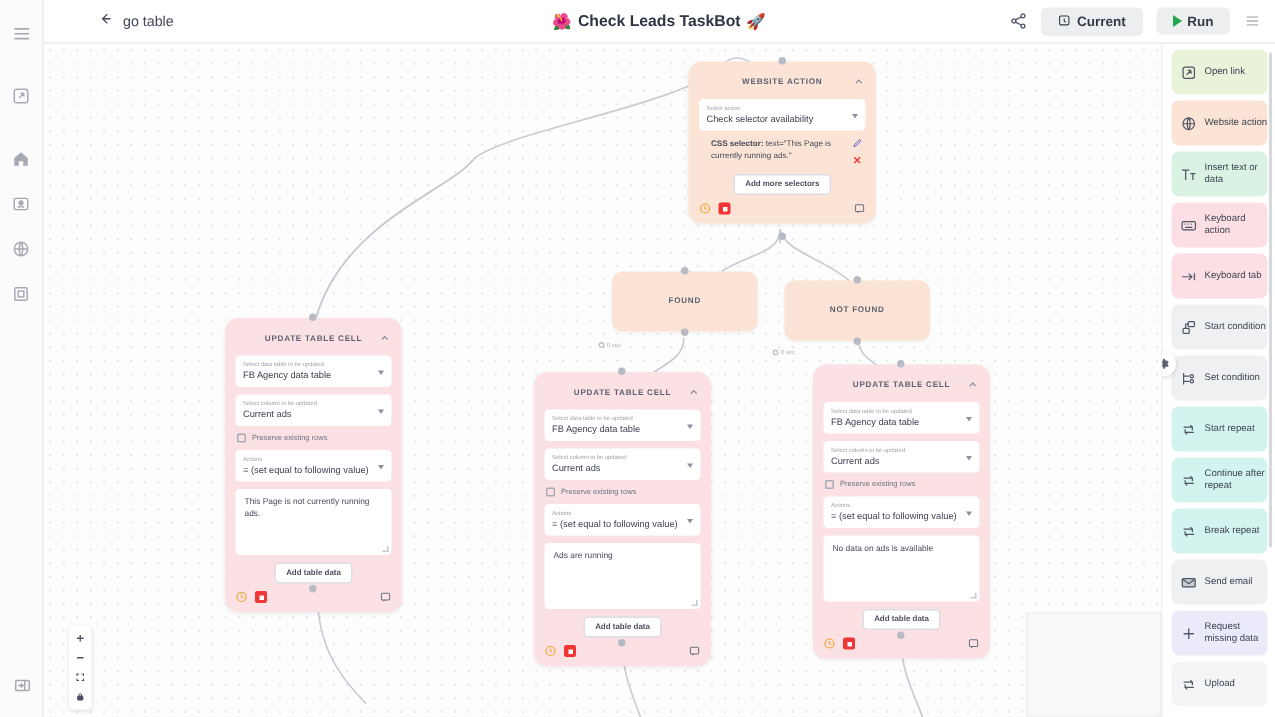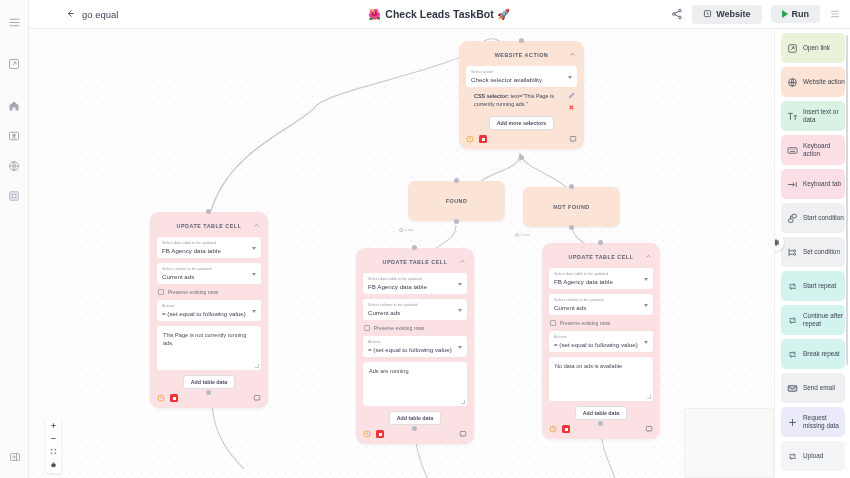--- a/index.html
+++ b/index.html
@@ -264,21 +264,21 @@
     </div>
   </div>
 
   <div class="topbar">
     <div class="goback">
       <span>
         <svg viewBox="0 0 16 16" fill="none" stroke="currentColor" stroke-width="1.3">
             <path d="M9.5 3.5L5 8l4.5 4.5M5 8h7.5"></path>
           </svg>
       </span>
-      <span>go equal</span>
+      <span>go table</span>
     </div>
     <div class="bot-title">
       <span>🌺</span>
       <span>Check Leads TaskBot</span>
       <span>🚀</span>
     </div>
     <div class="topbar-right">
       <span class="icon-btn">
         <svg viewBox="0 0 16 16" fill="none" stroke="currentColor" stroke-width="1.3">
             <circle cx="12" cy="3.5" r="1.7"></circle>
@@ -287,21 +287,21 @@
             <path d="M10.5 4.4L5.3 7.1M5.3 8.9l5.2 2.7"></path>
           </svg>
       </span>
       <div class="pill-btn">
         <span>
           <svg viewBox="0 0 16 16" fill="none" stroke="currentColor" stroke-width="1.3">
               <rect x="2.5" y="3" width="11" height="10.5" rx="1.6"></rect>
               <path d="M8 6v3l2 1.3"></path>
             </svg>
         </span>
-        <span>Website</span>
+        <span>Current</span>
       </div>
       <div class="pill-btn">
         <span class="run-tri"></span>
         <span>Run</span>
       </div>
       <span class="icon-btn hamb-right">
         <svg viewBox="0 0 16 16" fill="none" stroke="currentColor" stroke-width="1.6">
             <path d="M3 4.5h10M3 8h10M3 11.5h10"></path>
           </svg>
       </span>

